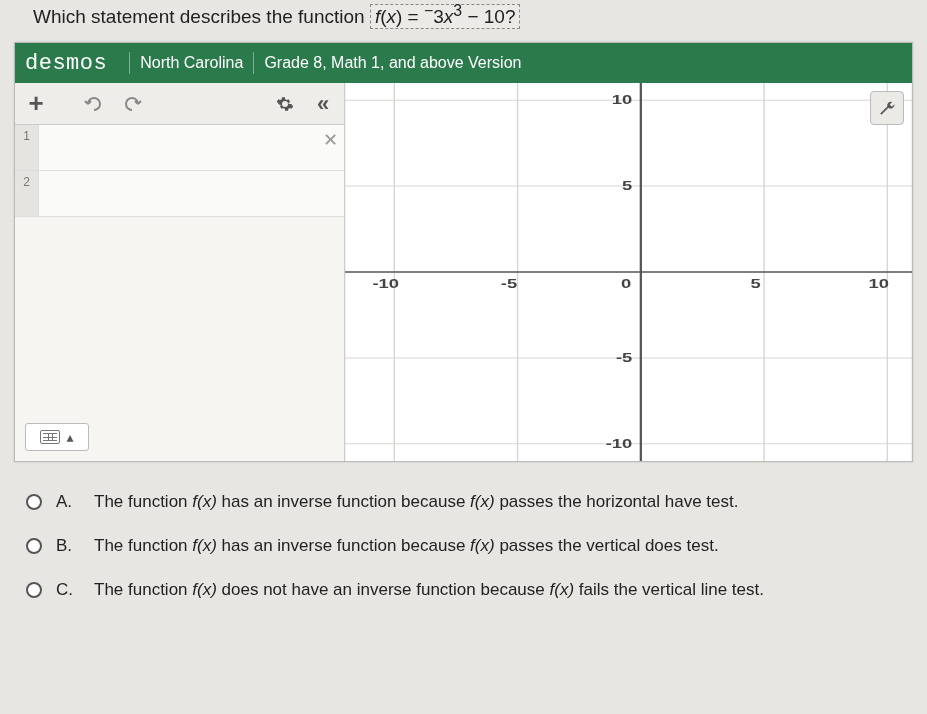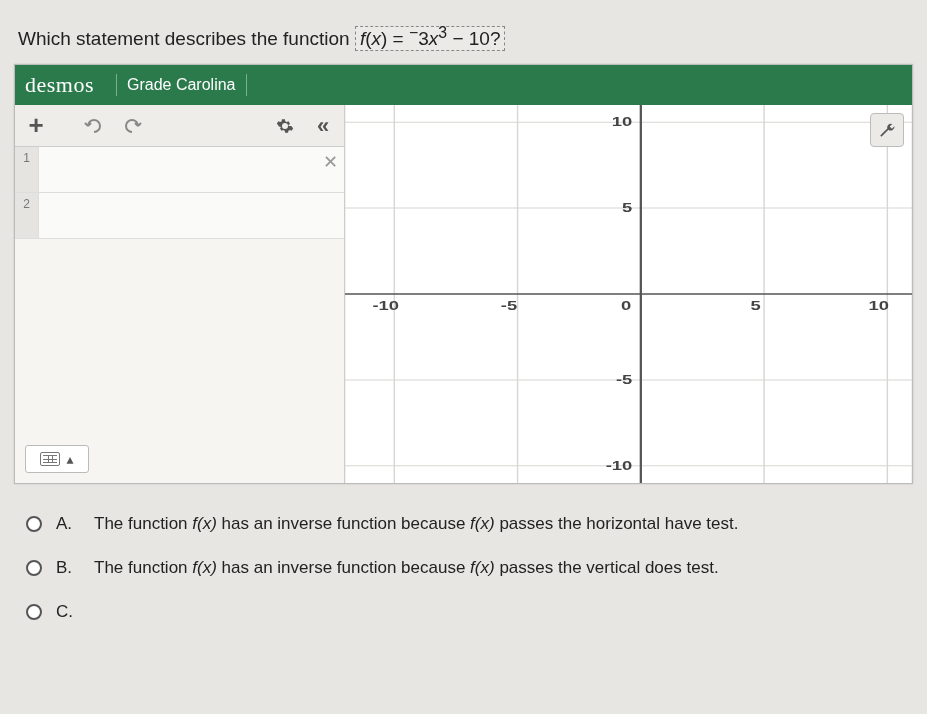--- a/index.html
+++ b/index.html
@@ -5,23 +5,24 @@
   * { box-sizing: border-box; margin: 0; padding: 0; }
   body {
     font-family: Arial, Helvetica, sans-serif;
     background: #e8e6e2;
     width: 927px;
     height: 714px;
     overflow: hidden;
     color: #333;
   }
   .question {
-    padding: 24px 18px 10px 18px;
+    padding: 2px 18px 10px 18px;
     font-size: 19px;
     color: #222;
+    margin-left: 15px;
   }
   .fx-box {
     border: 1px dashed #888;
     padding: 1px 4px;
     background: #eceae6;
   }
   .desmos-container {
     margin: 4px 14px 8px 14px;
     border: 1px solid #bbb;
     background: #fff;
@@ -32,21 +33,21 @@
   .desmos-header {
     background: #2a7a4b;
     color: #fff;
     display: flex;
     align-items: center;
     height: 40px;
     padding: 0 10px;
     font-size: 16px;
   }
   .desmos-brand {
-    font-family: Liberation Serif, serif;
+    font-family: Liberation Mono, monospace;
     font-weight: 400;
     font-size: 22px;
     letter-spacing: 0.5px;
     padding-right: 12px;
   }
   .hdr-sep {
     width: 1px;
     height: 22px;
     background: rgba(255,255,255,0.4);
     margin: 0 10px;
@@ -208,22 +209,23 @@
   <span>Which statement describes the function </span>
   <span class="fx-box">
     <span class="ital">f</span>(<span class="ital">x</span>) = <sup>−</sup>3<span class="ital">x</span><sup>3</sup> − 10?
   </span>
 </div>
 
 <div class="desmos-container">
   <div class="desmos-header">
     <span class="desmos-brand">desmos</span>
     <span class="hdr-sep"></span>
-    <span>Grade Carolina</span>
+    <span>North Carolina</span>
     <span class="hdr-sep"></span>
+    <span>Grade 8, Math 1, and above Version</span>
   </div>
   <div class="desmos-body">
     <div class="left-panel">
       <div class="toolbar">
         <div class="tbtn plus">+</div>
         <div class="tbtn">
           <svg width="20" height="16" viewBox="0 0 20 16">
               <path d="M4 8 A6 6 0 1 1 10 14" fill="none" stroke="#888" stroke-width="2"></path>
               <path d="M4 8 L1 5 M4 8 L7 5" stroke="#888" stroke-width="2" fill="none"></path>
             </svg>
@@ -315,14 +317,17 @@
   <div class="answer-row">
     <span class="radio"></span>
     <span class="answer-label">B.</span>
     <span>
       <span>The function </span><span class="ital">f(x)</span><span> has an inverse function because </span><span class="ital">f(x)</span><span> passes the vertical does test.</span>
     </span>
   </div>
   <div class="answer-row">
     <span class="radio"></span>
     <span class="answer-label">C.</span>
+    <span>
+      <span>The function </span><span class="ital">f(x)</span><span> does not have an inverse function because </span><span class="ital">f(x)</span><span> fails the vertical line test.</span>
+    </span>
   </div>
 </div>
 
 </body></html>

